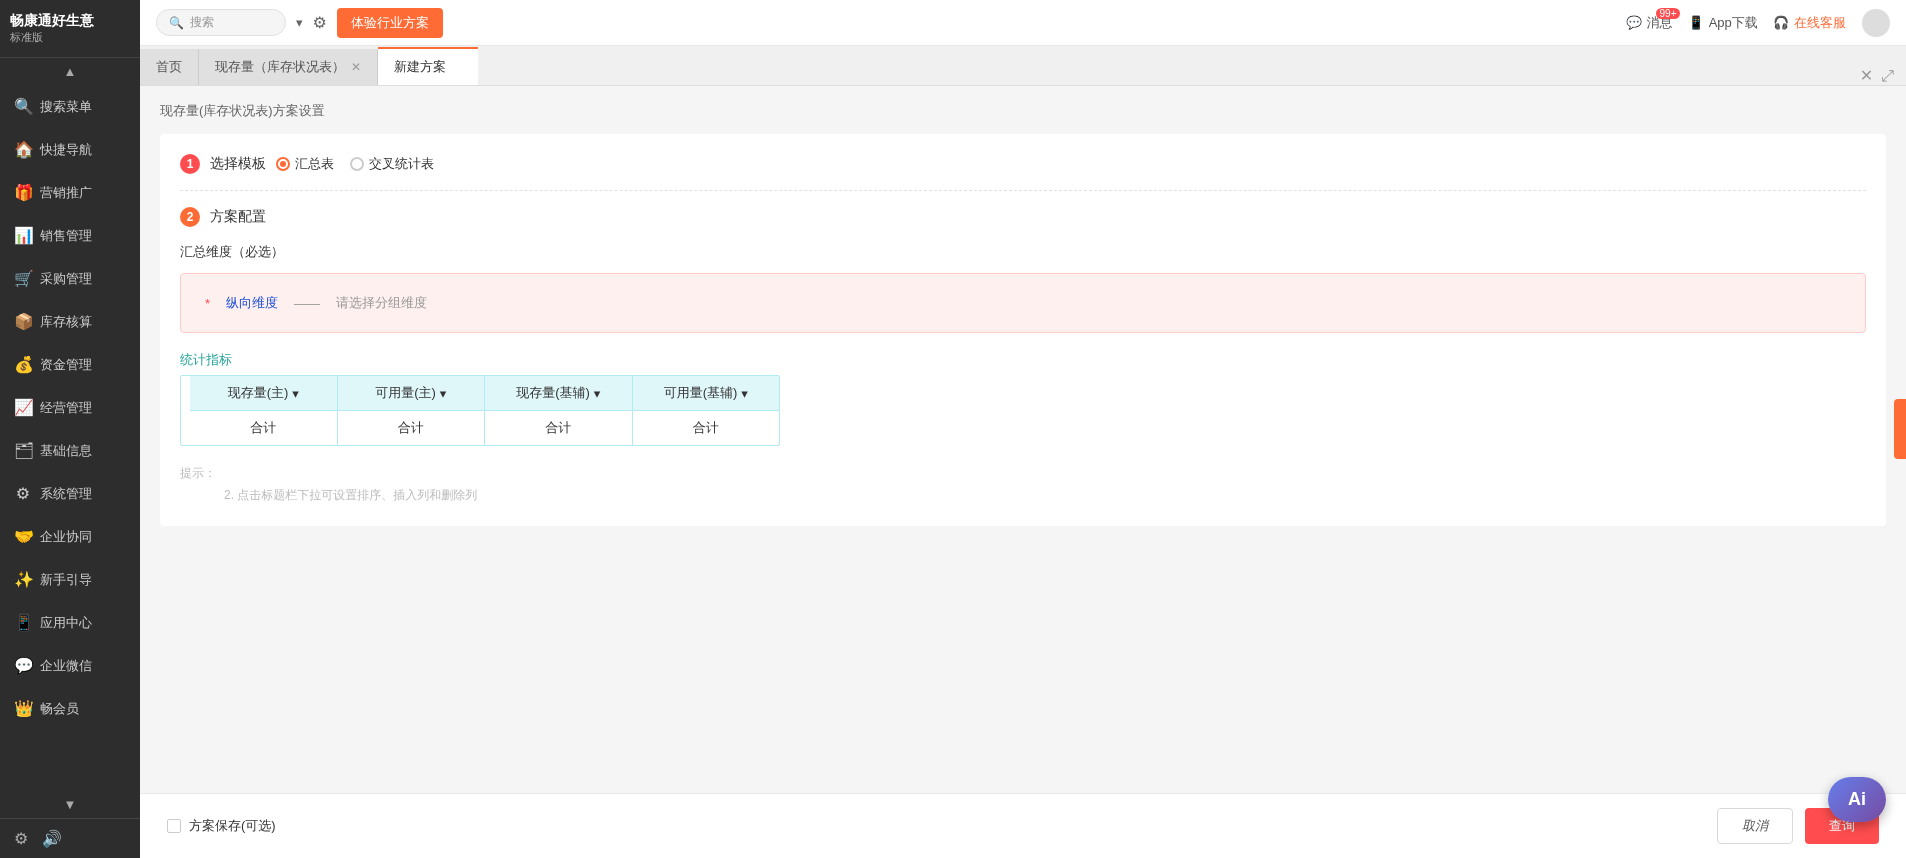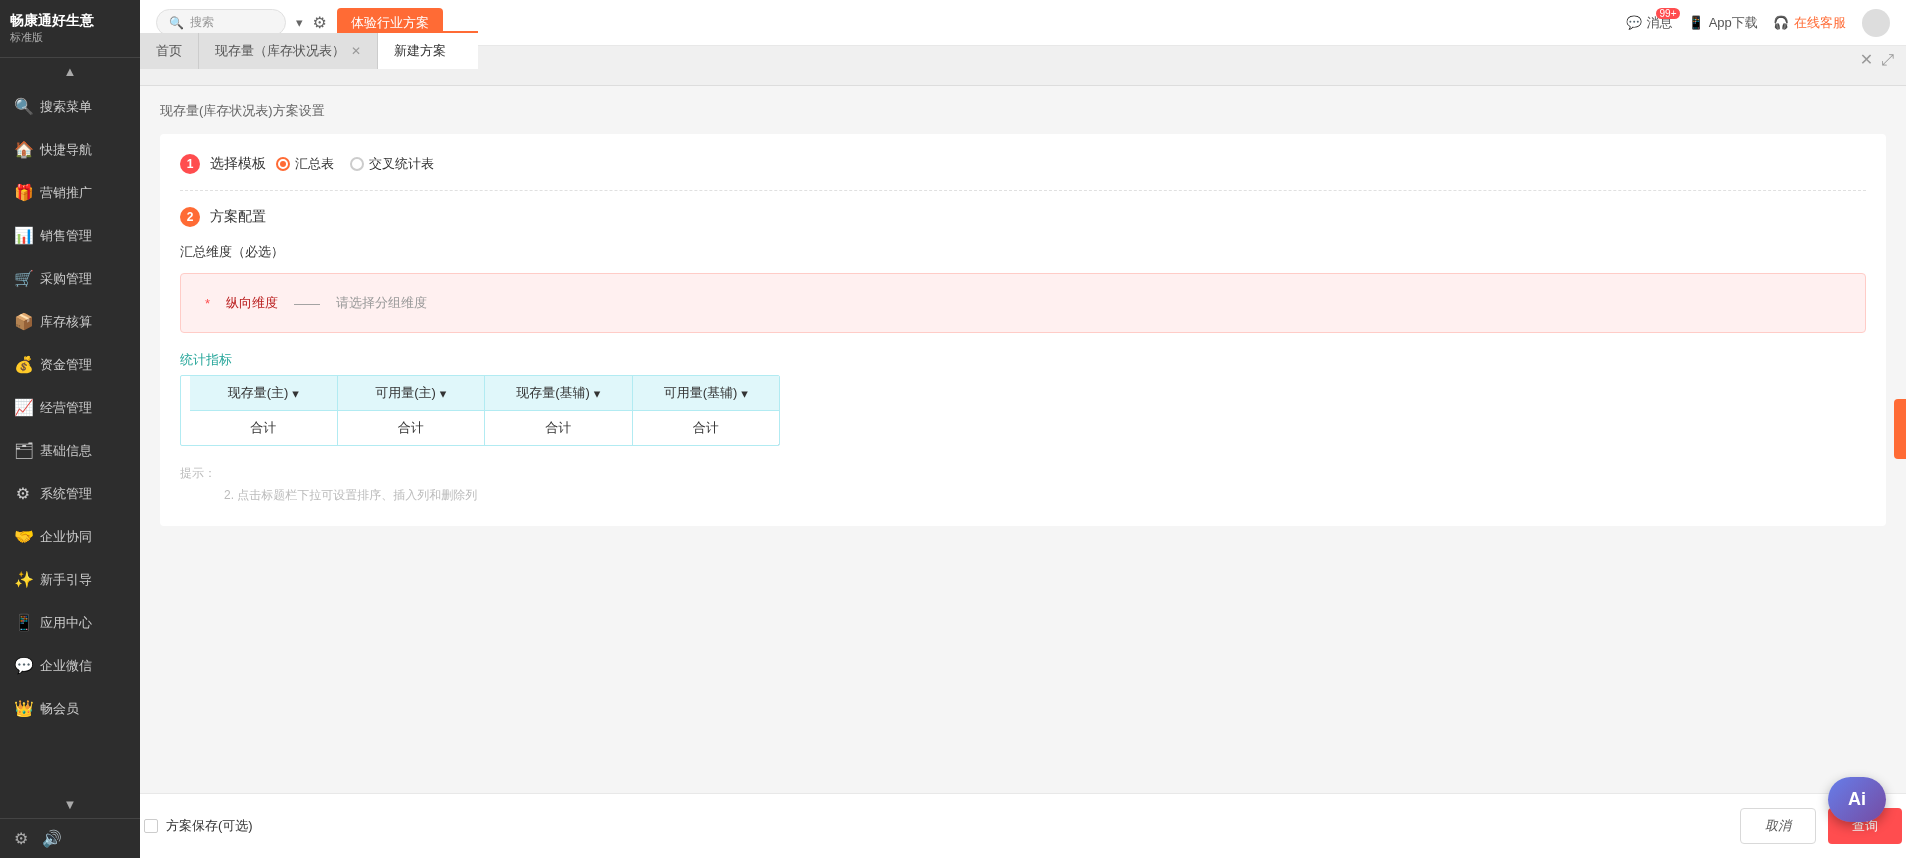--- a/index.html
+++ b/index.html
@@ -121,21 +121,21 @@
       background: #ddd;
       display: inline-block;
     }
 
     
     .tabbar {
       height: 40px;
       background: #f0f0f0;
       display: flex;
       align-items: flex-end;
-      padding: 0 0 16px 0;
+      padding: 0 0 0 0;
       border-bottom: 1px solid #ddd;
     }
     .tab {
       height: 36px;
       display: flex;
       align-items: center;
       gap: 6px;
       padding: 0 16px;
       font-size: 13px;
       cursor: pointer;
@@ -310,21 +310,21 @@
       color: #bbb;
       font-size: 12px;
       line-height: 22px;
     }
     .tips-section .tip-row { display: flex; gap: 8px; }
 
     
     .footer-bar {
       border-top: 1px solid #e8e8e8;
       background: #fff;
-      padding: 14px 4px;
+      padding: 14px 27px;
       display: flex;
       align-items: center;
       justify-content: space-between;
     }
     .save-option { display: flex; align-items: center; gap: 8px; font-size: 13px; color: #333; }
     .checkbox {
       width: 14px; height: 14px;
       border: 1px solid #ccc;
       border-radius: 2px;
       cursor: pointer;
@@ -533,21 +533,21 @@
 
       <div class="step-header">
         <div class="step-badge step-badge-orange">2</div>
         <span class="step-title">方案配置</span>
       </div>
 
       <div class="subsection-label">汇总维度（必选）</div>
 
       <div class="dimension-box">
         <span class="dimension-required">*</span>
-        <span style="color:#b91c1c">纵向维度</span>
+        <span style="color:#1d4ed8">纵向维度</span>
         <span class="dimension-dash">——</span>
         <span class="dimension-placeholder">请选择分组维度</span>
       </div>
 
       <div class="indicator-section">
 
         <div class="stat-label">统计指标</div>
 
         <div class="stat-table">
           <div class="stat-table-header">

